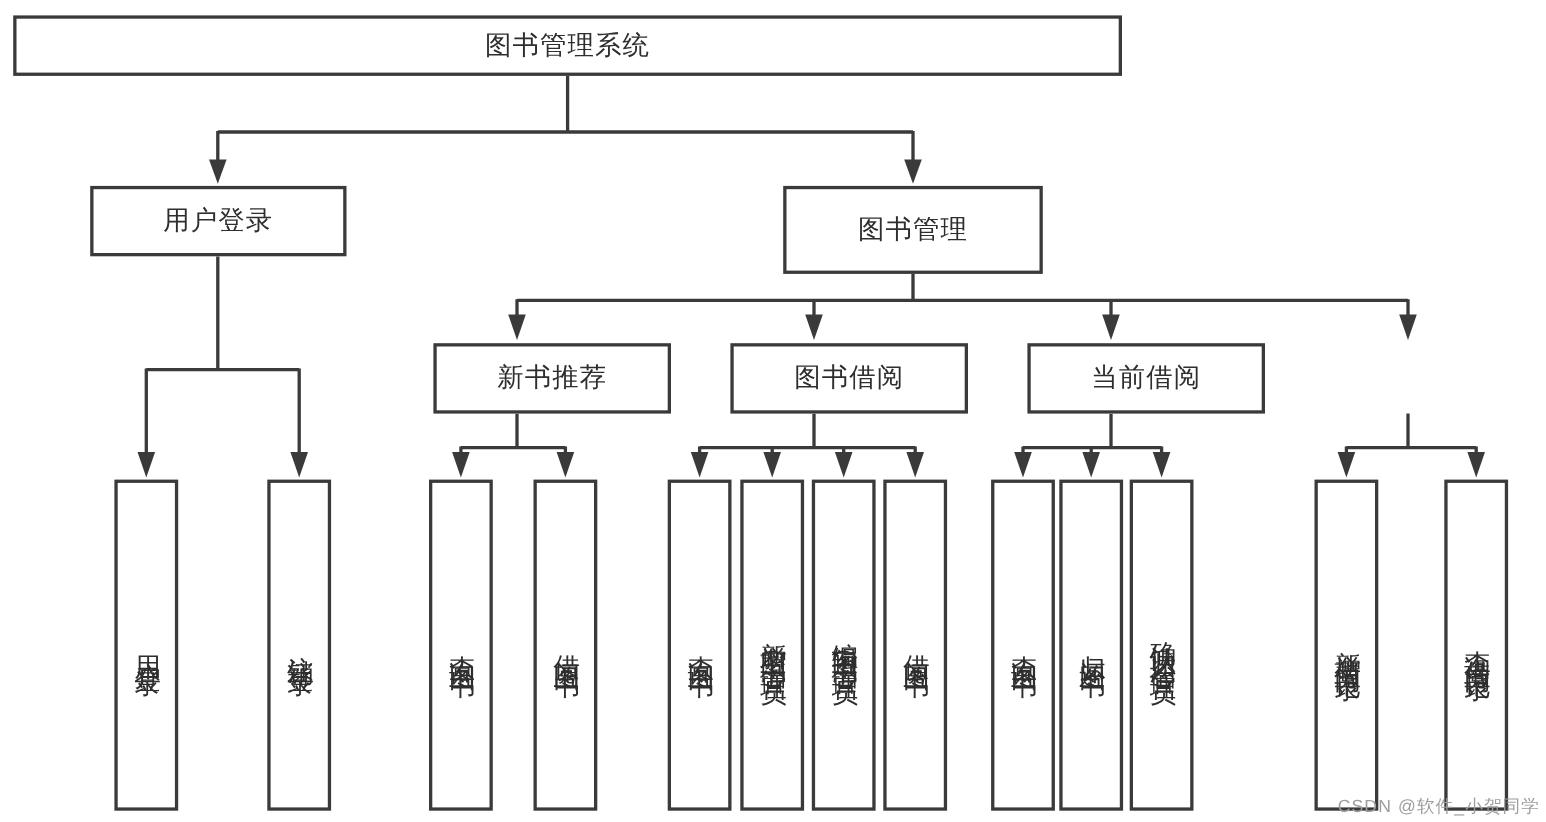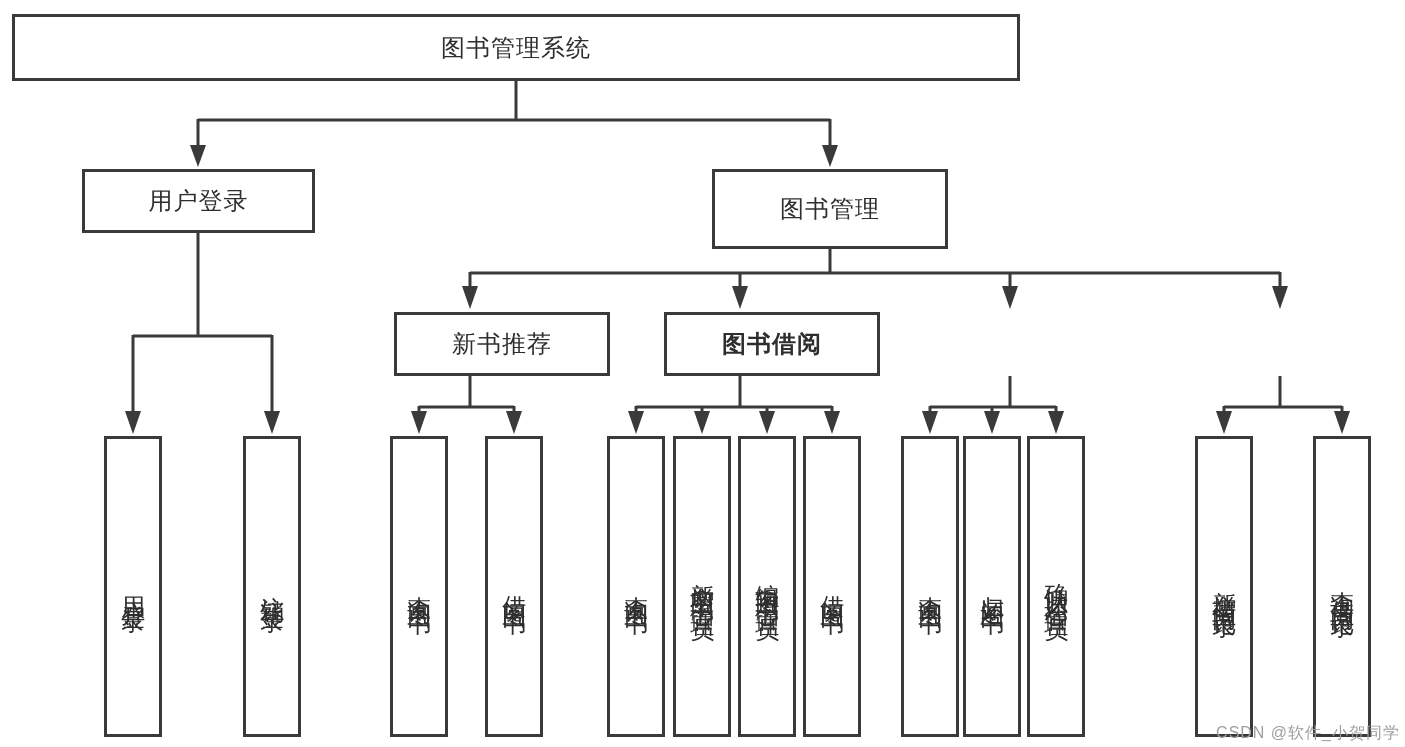--- a/index.html
+++ b/index.html
@@ -12,25 +12,25 @@
   #wires polygon{fill:#3a3a3a;stroke:none;}
   .box{
     position:absolute;box-sizing:border-box;background:#fff;border:3px solid #3a3a3a;
     display:flex;align-items:center;justify-content:center;text-align:center;
     font-size:24px;letter-spacing:1px;line-height:1;
   }
   .vtext{
     writing-mode:vertical-rl;text-orientation:mixed;
     font-size:24px;letter-spacing:5px;line-height:1.1;
   }
-  #n-root{left:12px;top:14px;width:1008px;height:67px;}
+  #n-root{left:12px;top:14px;width:1008px;height:55px;}
   #n-user{left:82px;top:169px;width:233px;height:64px;}
   #n-mgmt{left:712px;top:169px;width:236px;height:80px;}
   .lvl3{top:312px;width:216px;height:64px;margin-left:32px;}
-  #n-nbr{left:362px;} #n-bb{left:632px;font-weight:bold;} #n-cb{left:902px;} #n-br{left:1172px;}
+  #n-nbr{left:362px;} #n-bb{left:632px;} #n-cb{left:902px;} #n-br{left:1172px;}
   .leaf{top:436px;width:58px;height:301px;}
   #lf-user{left:104px;} #lf-logout{left:243px;}
   #lf-nbr-q{left:390px;} #lf-nbr-b{left:485px;}
   #lf-bb-q{left:607px;} #lf-bb-a{left:673px;} #lf-bb-e{left:738px;} #lf-bb-b{left:803px;}
   #lf-cb-q{left:901px;} #lf-cb-r{left:963px;} #lf-cb-c{left:1027px;}
   #lf-br-a{left:1195px;} #lf-br-q{left:1313px;}
   #watermark{
     position:absolute;right:5px;bottom:3px;font-size:16px;color:#9e9e9e;
     letter-spacing:1px;
   }
@@ -93,20 +93,23 @@
   <div class="box" id="n-mgmt">
     <span>图书管理</span>
   </div>
 
   <div class="box lvl3" id="n-nbr">
     <span>新书推荐</span>
   </div>
   <div class="box lvl3" id="n-bb">
     <span>图书借阅</span>
   </div>
+  <div class="box lvl3" id="n-cb">
+    <span>当前借阅</span>
+  </div>
 
   <div class="box leaf" id="lf-user">
     <span class="vtext">用户登录</span>
   </div>
   <div class="box leaf" id="lf-logout">
     <span class="vtext">注销登录</span>
   </div>
 
   <div class="box leaf" id="lf-nbr-q">
     <span class="vtext">查询图书</span>

